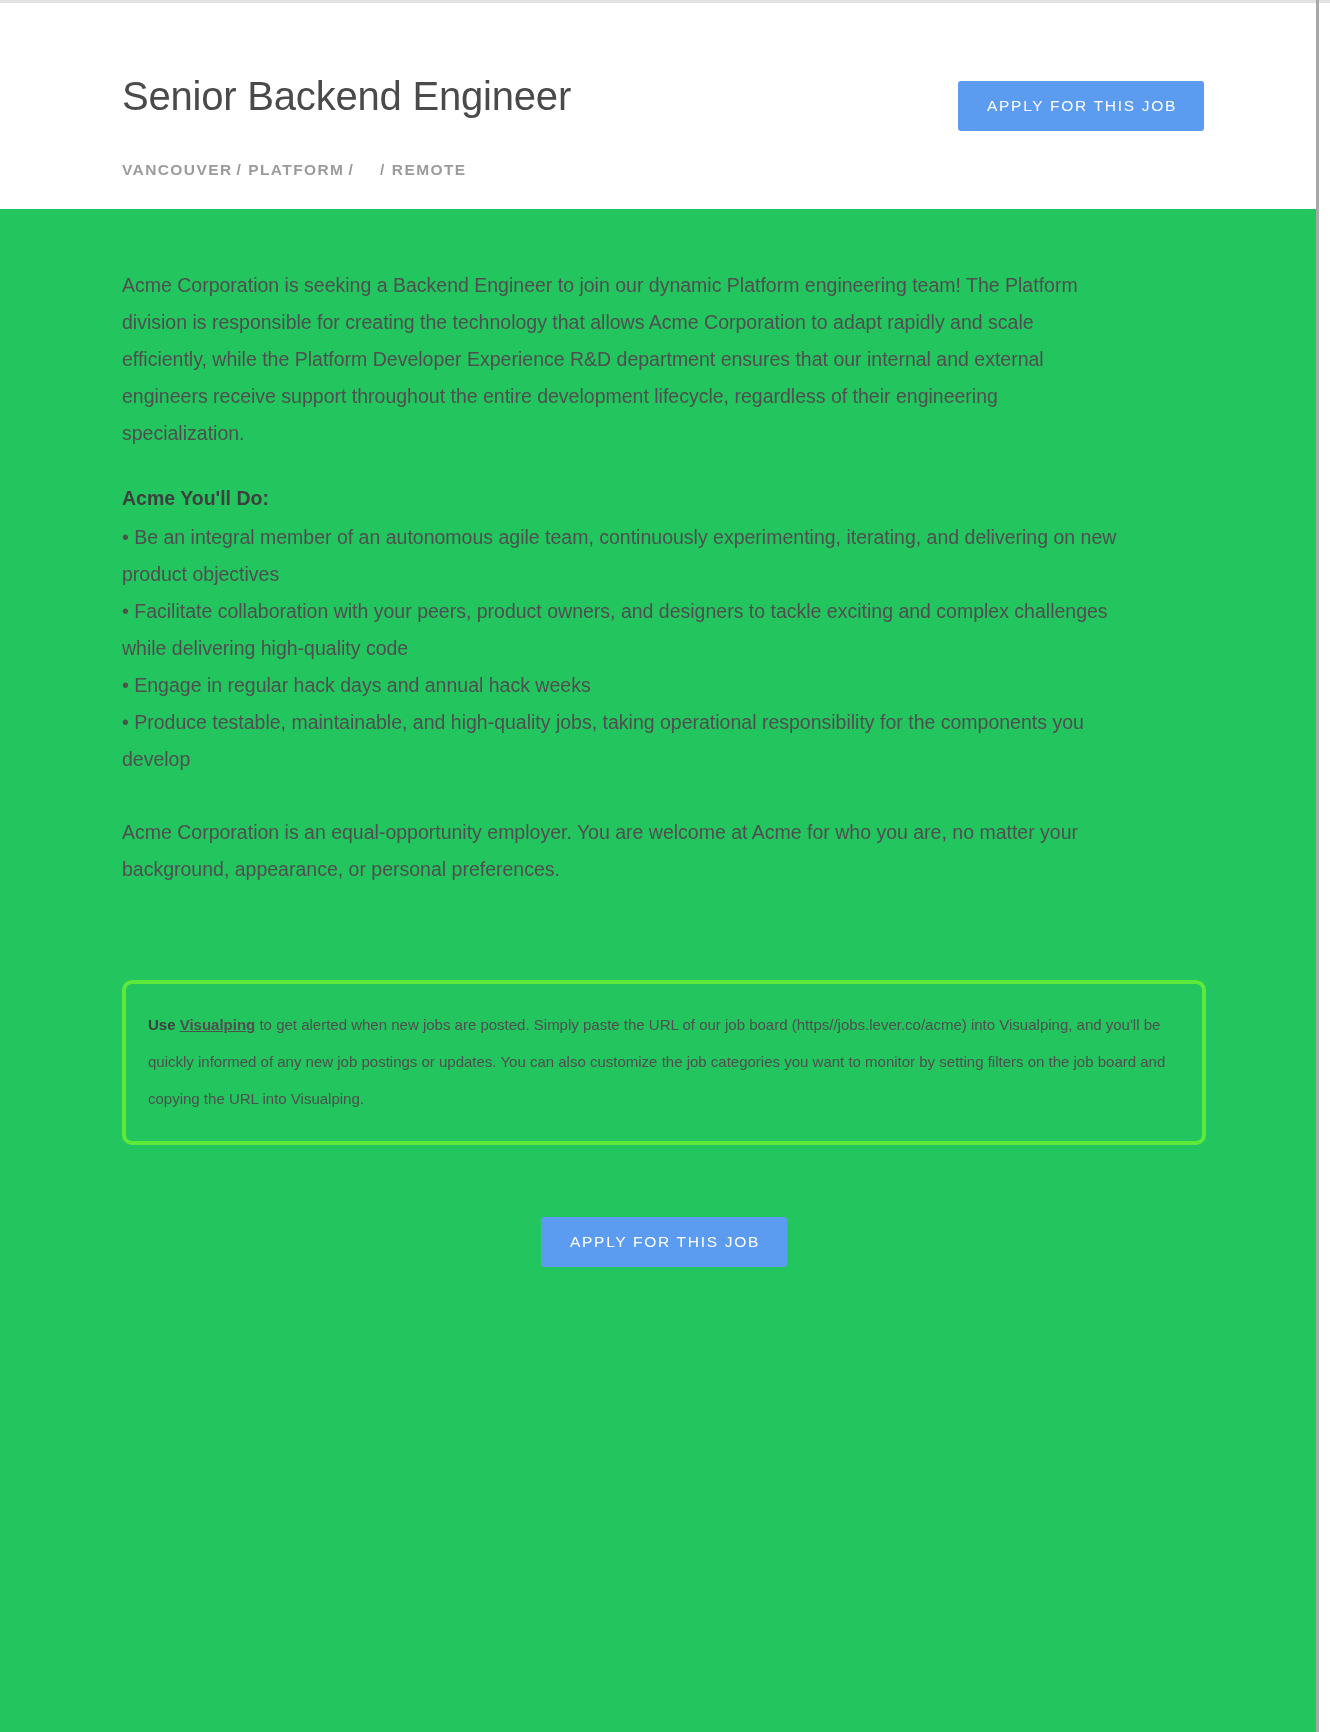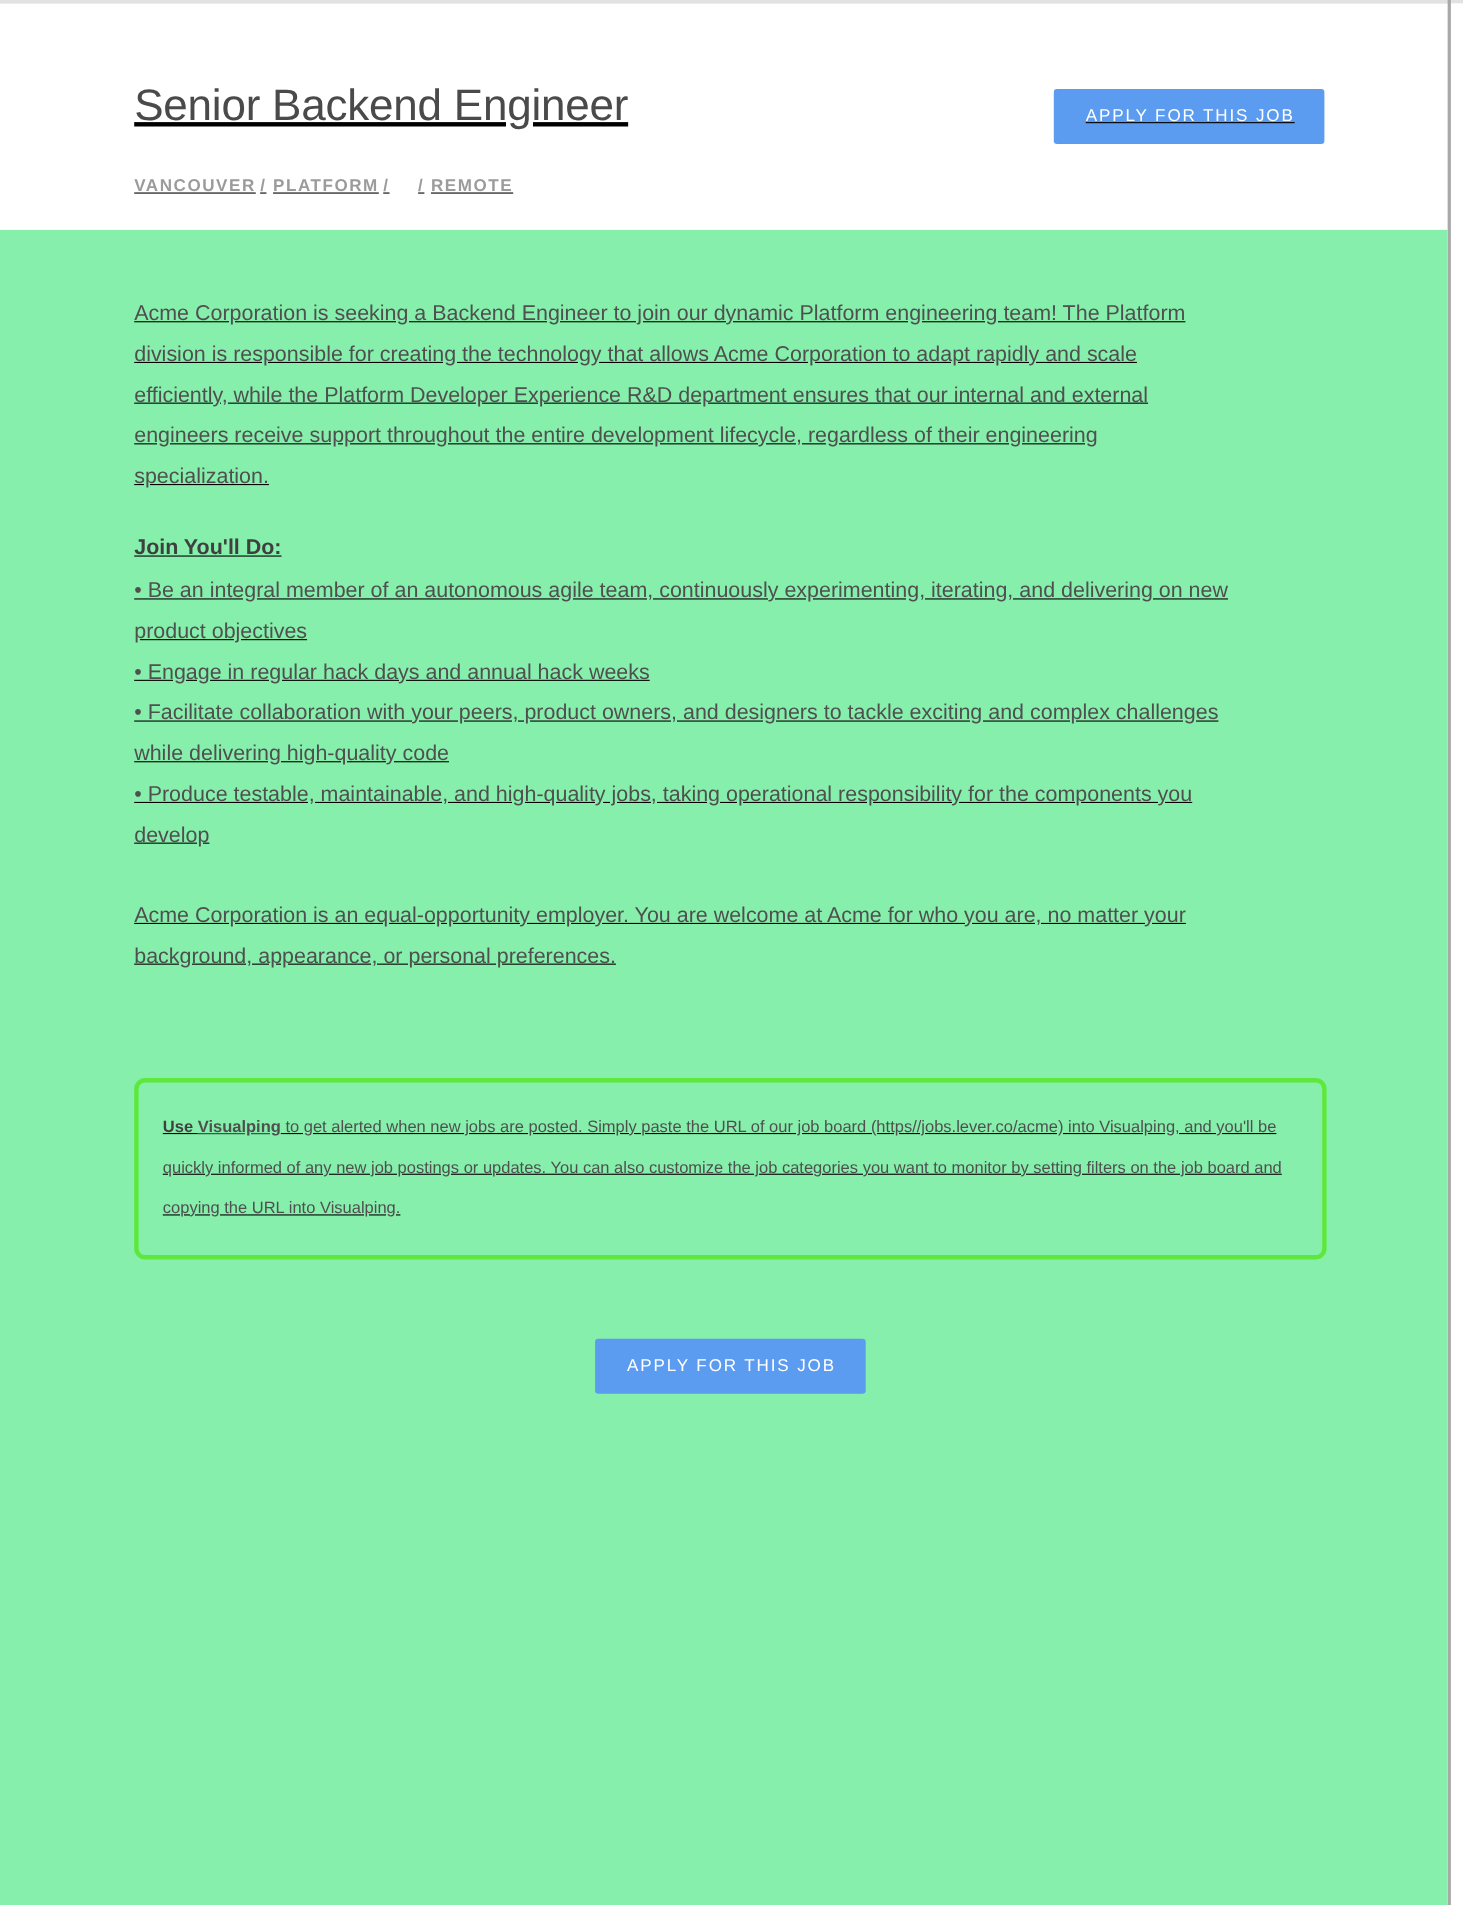--- a/index.html
+++ b/index.html
@@ -30,23 +30,22 @@
     width: 3px;
     background: #a8a8a8;
   }
 
   .page {
     position: absolute;
     top: 3px;
     left: 0;
     right: 14px;
     bottom: 0;
-    background: #86efac;
+    background: #22c55e;
     overflow: hidden;
-    text-decoration: underline;
   }
 
   
   .header {
     background: #ffffff;
     padding: 66px 0 0 0;
     height: 206px;
     box-sizing: border-box;
     position: relative;
   }
@@ -200,25 +199,25 @@
         <span>REMOTE</span>
       </div>
     </div>
   </div>
 
   <div class="content">
 
 
     <p class="para">Acme Corporation is seeking a Backend Engineer to join our dynamic Platform engineering team! The Platform division is responsible for creating the technology that allows Acme Corporation to adapt rapidly and scale efficiently, while the Platform Developer Experience R&amp;D department ensures that our internal and external engineers receive support throughout the entire development lifecycle, regardless of their engineering specialization.</p>
 
-    <p class="section-head">Join You'll Do:</p>
+    <p class="section-head">Acme You'll Do:</p>
 
     <p class="bullet">• Be an integral member of an autonomous agile team, continuously experimenting, iterating, and delivering on new product objectives</p>
+    <p class="bullet">• Facilitate collaboration with your peers, product owners, and designers to tackle exciting and complex challenges while delivering high-quality code</p>
     <p class="bullet">• Engage in regular hack days and annual hack weeks</p>
-    <p class="bullet">• Facilitate collaboration with your peers, product owners, and designers to tackle exciting and complex challenges while delivering high-quality code</p>
     <p class="bullet">• Produce testable, maintainable, and high-quality jobs, taking operational responsibility for the components you develop</p>
 
     <div class="gap-lg"></div>
 
     <p class="para tight">Acme Corporation is an equal-opportunity employer. You are welcome at Acme for who you are, no matter your background, appearance, or personal preferences.</p>
   </div>
 
   <div class="callout-wrap">
     <div class="callout">
       <p class="callout-text"><b>Use</b><b> </b><a class="callout-link" href="#">Visualping</a><span> to get alerted when new jobs are posted. Simply paste the URL of our job board (https//jobs.lever.co/acme) into Visualping, and you'll be quickly informed of any new job postings or updates. You can also customize the job categories you want to monitor by setting filters on the job board and copying the URL into Visualping.</span></p>

